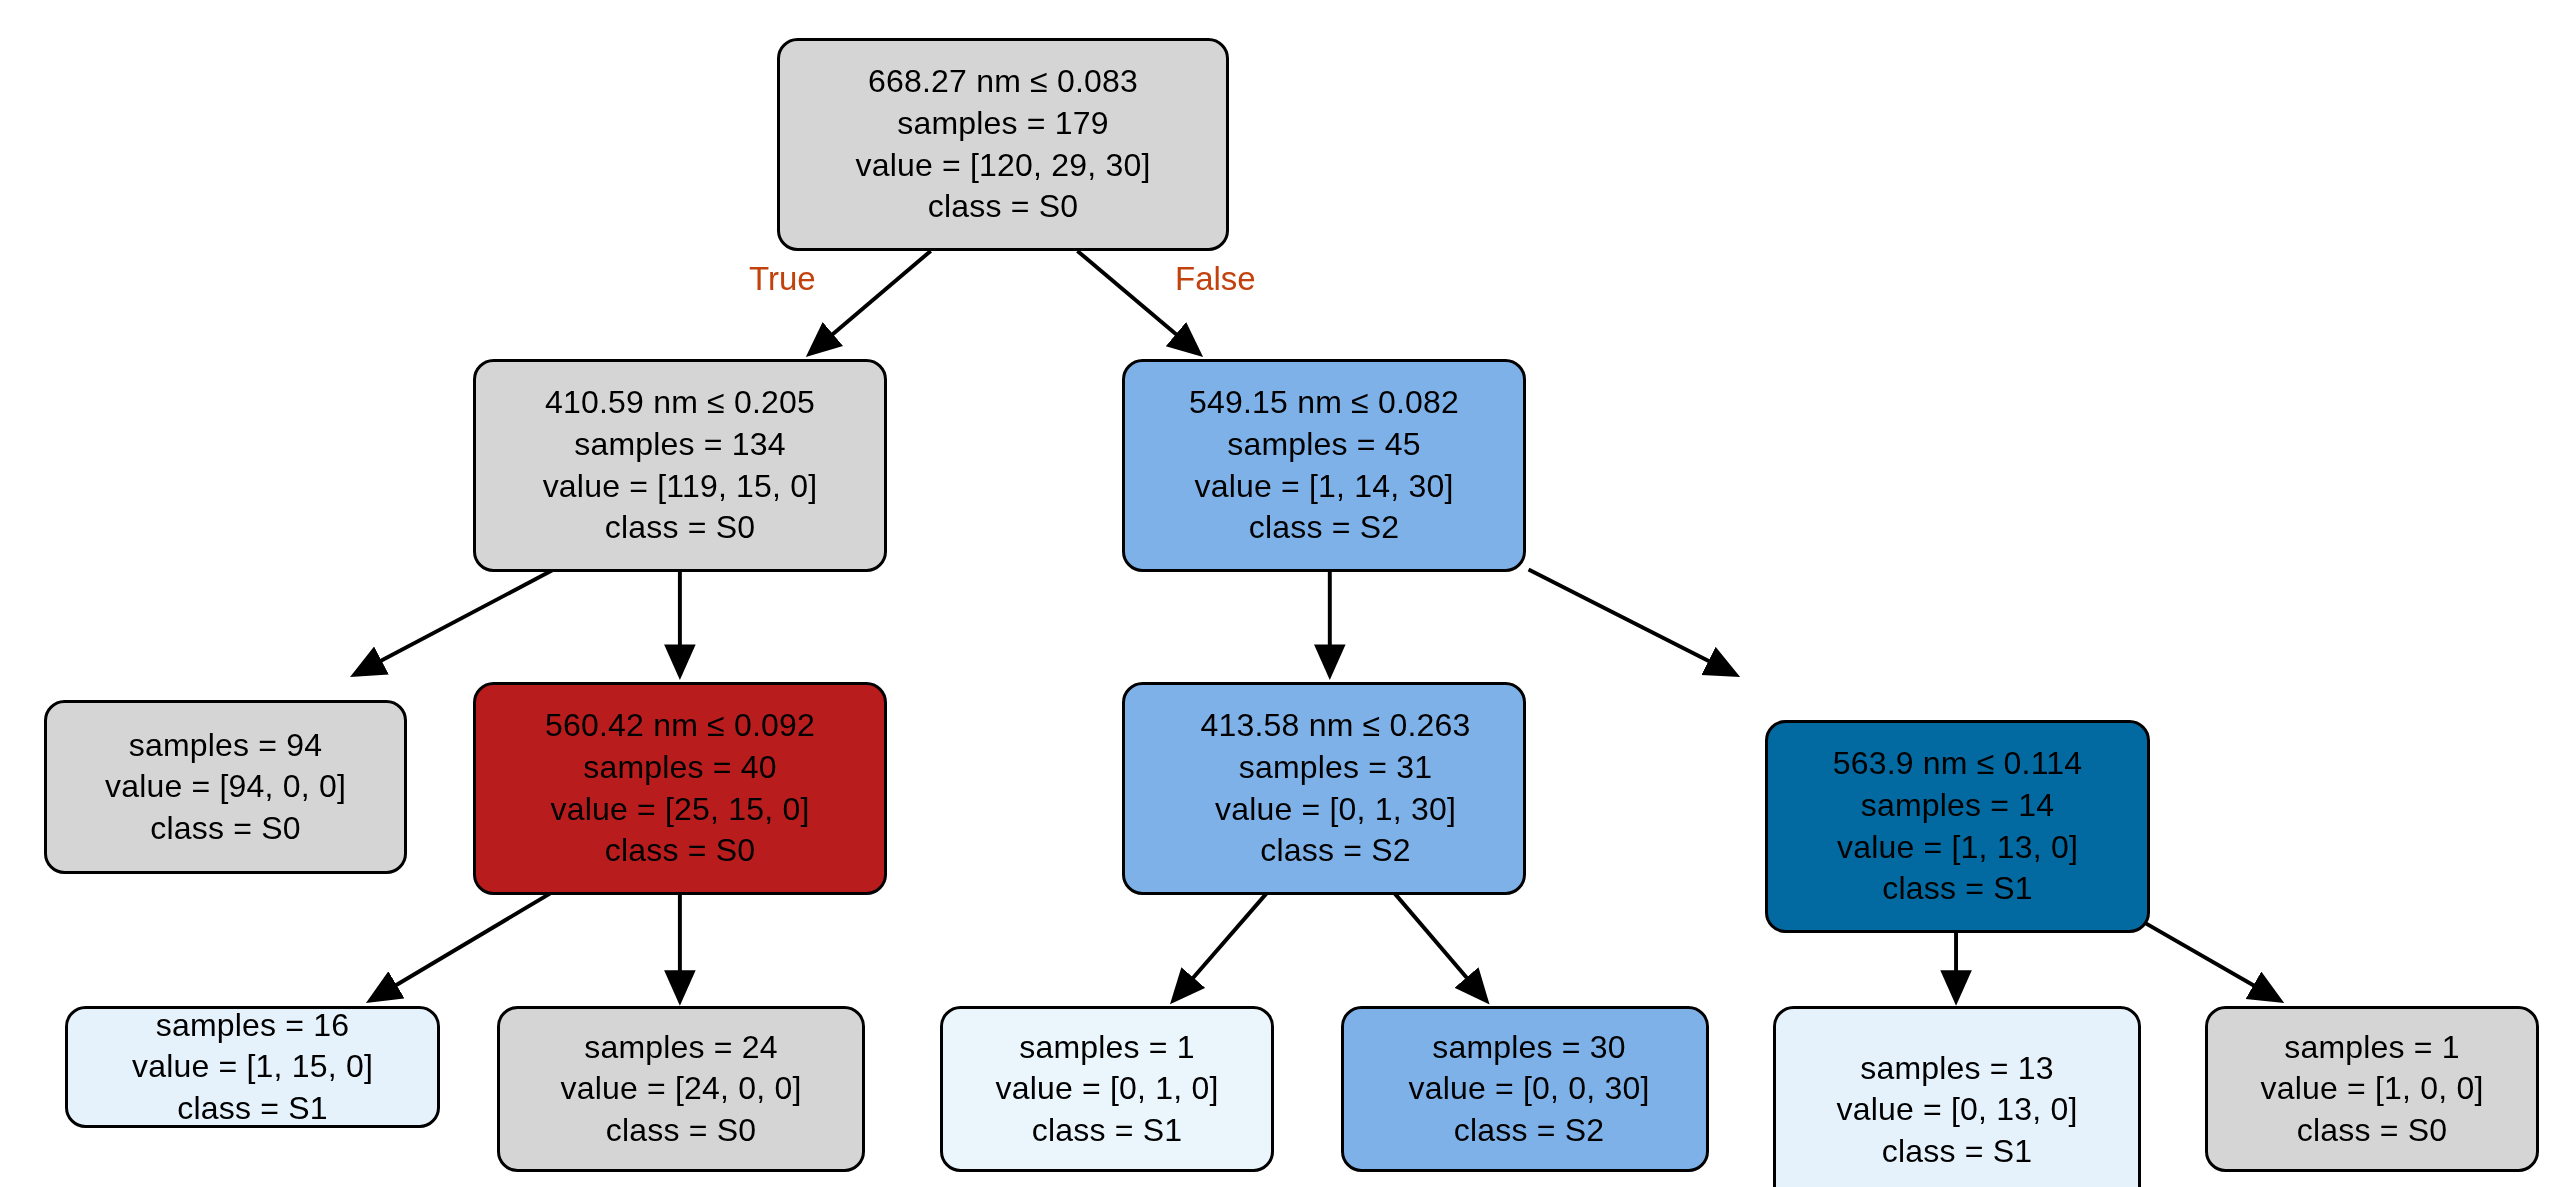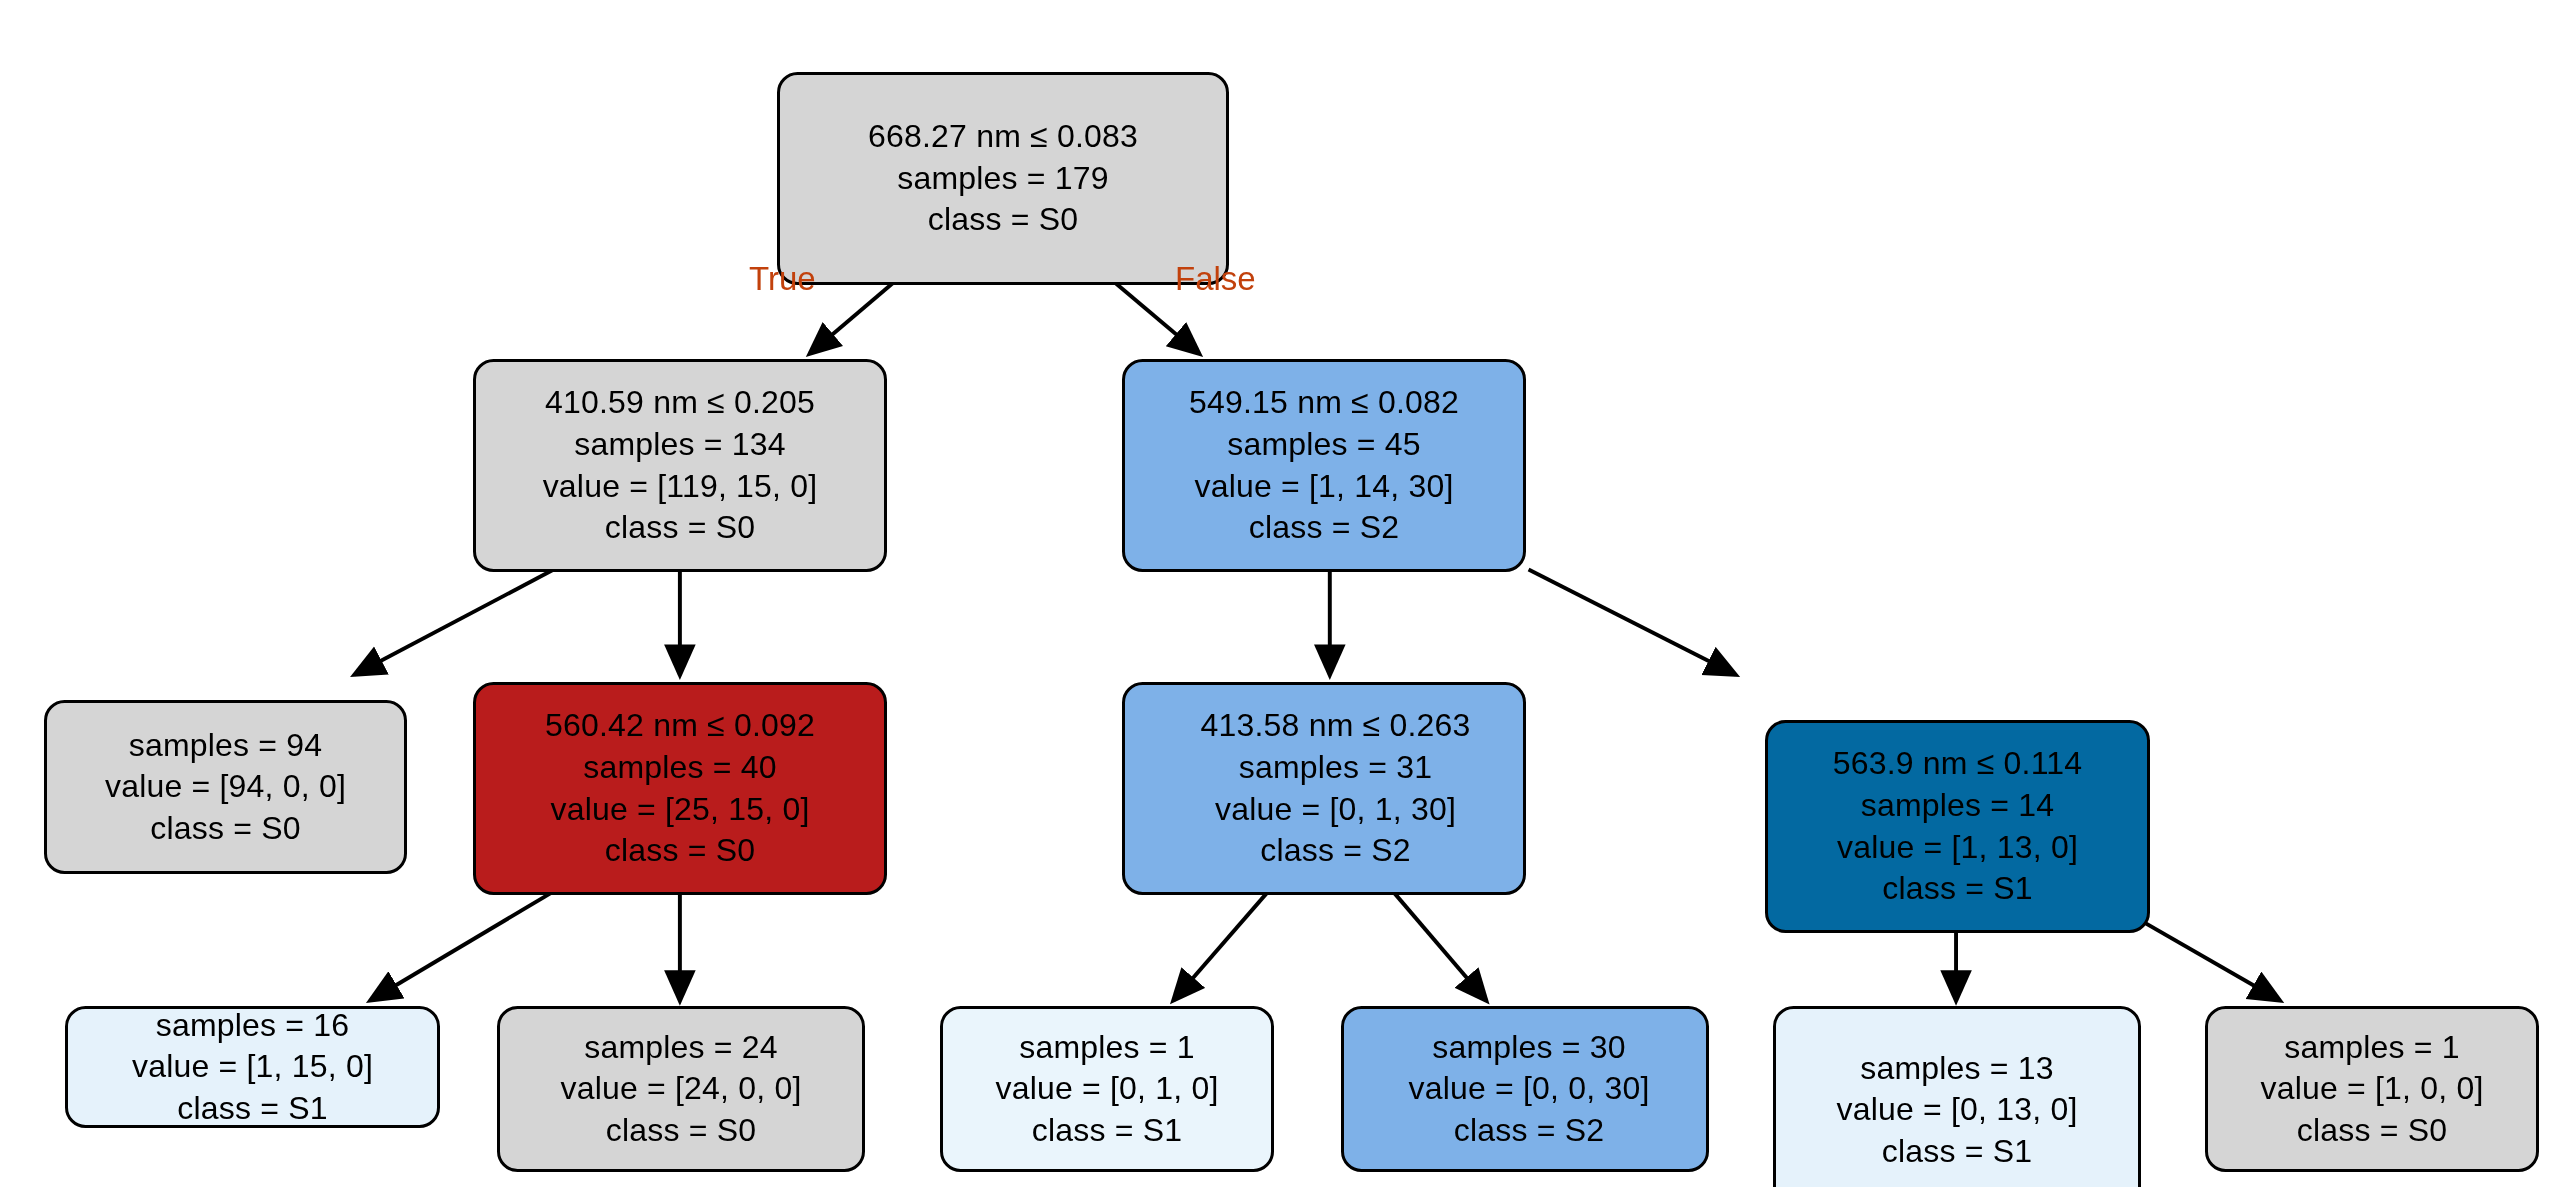--- a/index.html
+++ b/index.html
@@ -79,23 +79,24 @@
 
     <line x1="1608" y1="1130" x2="1488" y2="1268" stroke="#000000" stroke-width="5" marker-end="url(#arrow)"></line>
 
     <line x1="1766" y1="1130" x2="1884" y2="1268" stroke="#000000" stroke-width="5" marker-end="url(#arrow)"></line>
 
     <line x1="2480" y1="1130" x2="2480" y2="1268" stroke="#000000" stroke-width="5" marker-end="url(#arrow)"></line>
 
     <line x1="2650" y1="1130" x2="2890" y2="1268" stroke="#000000" stroke-width="5" marker-end="url(#arrow)"></line>
   </svg>
 
-  <div class="node" style="left:777px; top:38px; width:452px; height:213px; background:#d5d5d5;margin-top:34px;">
+  <div class="node" style="left:777px; top:38px; width:452px; height:213px; background:#d5d5d5;">
     <span class="line">668.27 nm ≤ 0.083</span>
     <span class="line">samples = 179</span>
+    <span class="line">value = [120, 29, 30]</span>
     <span class="line">class = S0</span>
   </div>
 
   <div class="edge-label" style="left:749px; top:260px;">True</div>
   <div class="edge-label" style="left:1175px; top:260px;">False</div>
 
   <div class="node" style="left:473px; top:359px; width:414px; height:213px; background:#d5d5d5;">
     <span class="line">410.59 nm ≤ 0.205</span>
     <span class="line">samples = 134</span>
     <span class="line">value = [119, 15, 0]</span>

